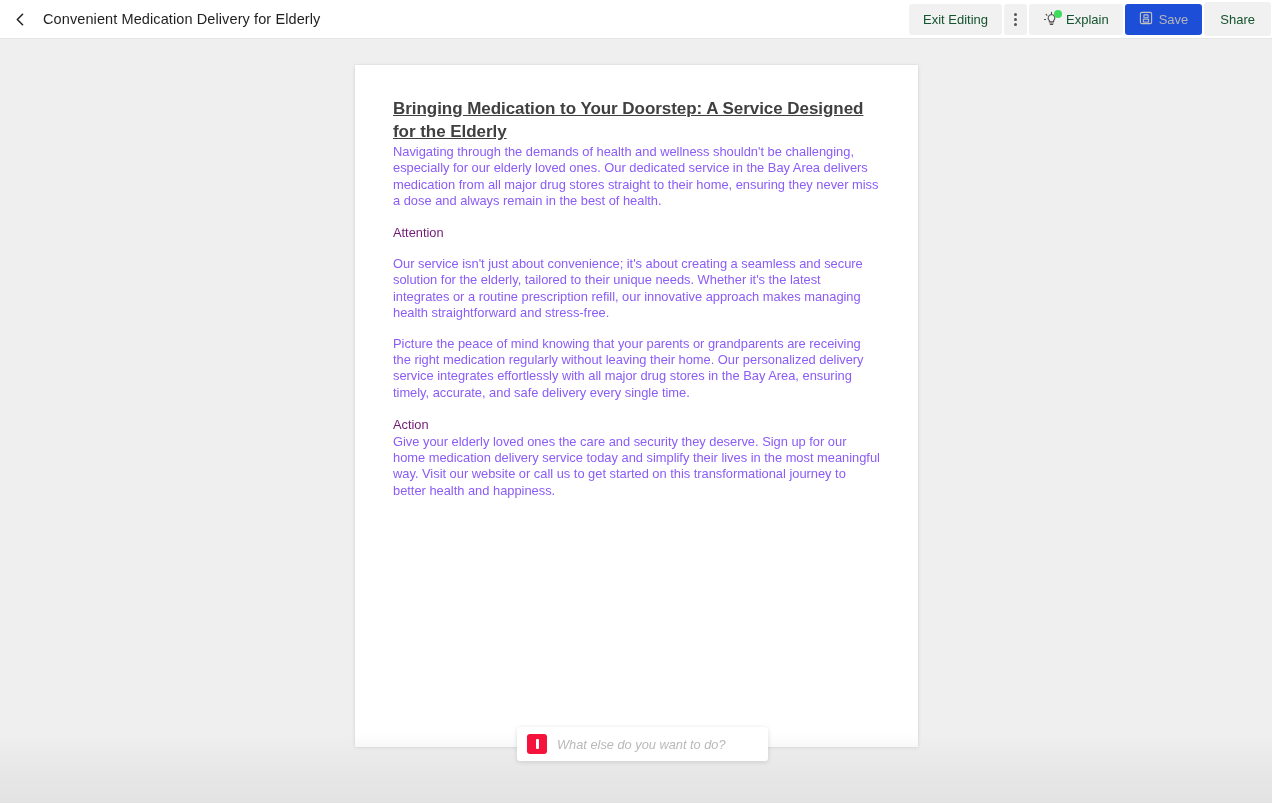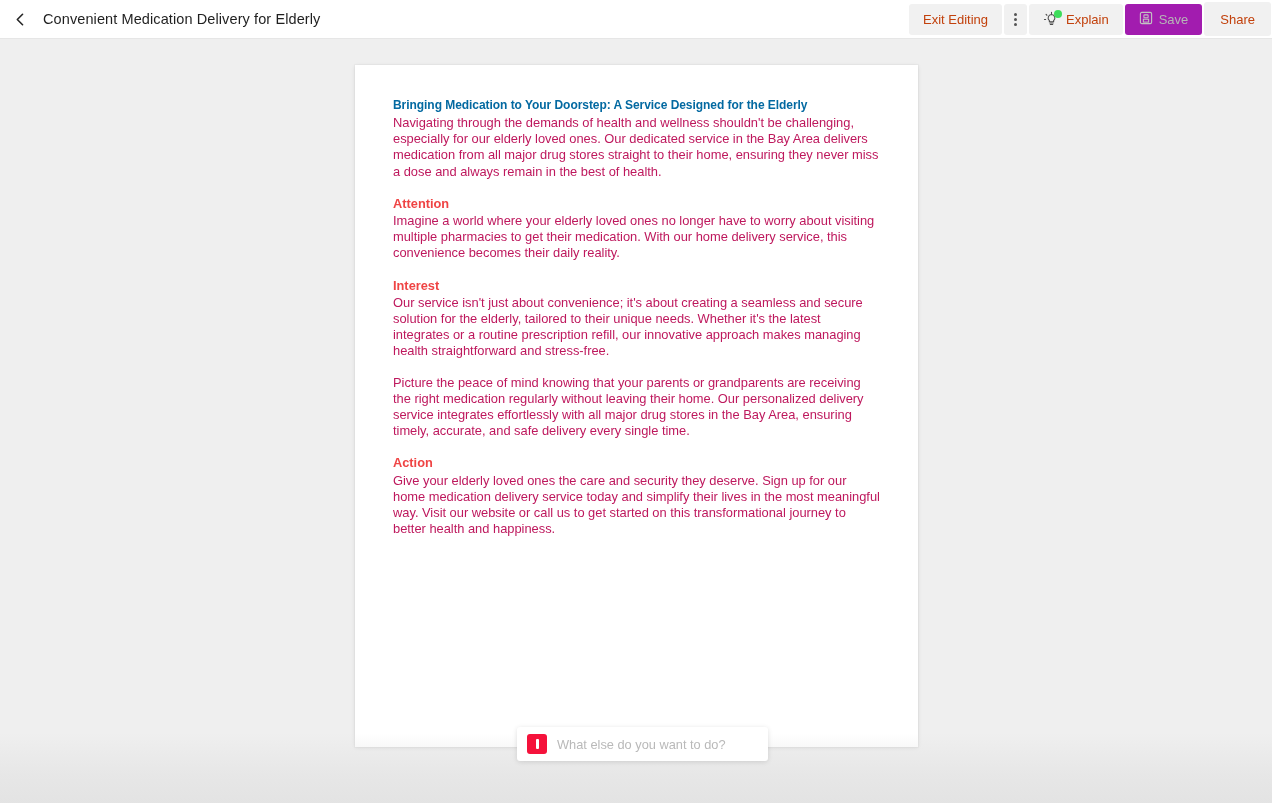--- a/index.html
+++ b/index.html
@@ -70,28 +70,28 @@
     gap: 6px;
     background: #f1f1f1;
     border: none;
     margin: 0 1px;
     padding: 0 14px;
     height: 31px;
     align-self: center;
     border-radius: 3px;
     font-family: "Liberation Sans", sans-serif;
     font-size: 13px;
-    color: #c2410c;
+    color: #14532d;
     cursor: pointer;
     white-space: nowrap;
   }
   .hbtn.kebab { padding: 0 10px; }
   .hbtn.disabled {
     color: #b6b6b6;
-    background: #a21caf;
+    background: #1d4ed8;
     cursor: default;
   }
   .hbtn.share { padding: 17px 16px; background: #f1f1f1; }
   .kebab-dots {
     display: flex;
     flex-direction: column;
     align-items: center;
     gap: 2px;
   }
   .kebab-dots i {
@@ -144,40 +144,41 @@
     top: 25px;
     width: 563px;
     height: 682px;
     background: #ffffff;
     box-shadow: 0 1px 4px rgba(0,0,0,0.10), 0 0 0 1px rgba(0,0,0,0.02);
   }
   .doc-inner {
     padding: 33px 38px 0 38px;
   }
   .doc-h1 {
-    font-size: 12px;
+    font-size: 17px;
     font-weight: bold;
-    color: #0369a1;
+    color: #404040;
     line-height: 1.33;
     margin: 0 0 1px 0;
     letter-spacing: -0.05px;
+    text-decoration: underline;
   }
   .sec {
     margin-top: 15px;
   }
   .sec-h {
     font-size: 12.8px;
-    font-weight: bold;
-    color: #ef4444;
+    font-weight: normal;
+    color: #701a75;
     line-height: 1.35;
     margin: 0 0 1px 0;
   }
   .para {
     font-size: 12.9px;
-    color: #be185d;
+    color: #8b5cf6;
     line-height: 1.255;
     margin: 0;
     letter-spacing: -0.02px;
   }
   .lead { margin-top: 1px; }
 
   
   .prompt-bar {
     position: absolute;
     left: 517px;
@@ -213,20 +214,21 @@
   }
   .prompt-input {
     border: none;
     outline: none;
     background: transparent;
     font-family: "Liberation Sans", sans-serif;
     font-size: 12.8px;
     color: #333;
     width: 100%;
     padding: 0;
+    font-style: italic;
   }
   .prompt-input::placeholder { color: #b9b9b9; }
 </style>
 </head>
 <body>
 
 <div class="app">
 
   <div class="header">
     <div class="back-btn">
@@ -281,25 +283,23 @@
   <div class="canvas">
 
     <div class="doc-page">
       <div class="doc-inner">
 
         <h1 class="doc-h1">Bringing Medication to Your Doorstep: A Service Designed for the Elderly</h1>
         <p class="para lead">Navigating through the demands of health and wellness shouldn't be challenging, especially for our elderly loved ones. Our dedicated service in the Bay Area delivers medication from all major drug stores straight to their home, ensuring they never miss a dose and always remain in the best of health.</p>
 
         <div class="sec">
           <div class="sec-h">Attention</div>
-          <p class="para">Imagine a world where your elderly loved ones no longer have to worry about visiting multiple pharmacies to get their medication. With our home delivery service, this convenience becomes their daily reality.</p>
         </div>
 
         <div class="sec">
-          <div class="sec-h">Interest</div>
           <p class="para">Our service isn't just about convenience; it's about creating a seamless and secure solution for the elderly, tailored to their unique needs. Whether it's the latest integrates or a routine prescription refill, our innovative approach makes managing health straightforward and stress-free.</p>
         </div>
 
         <div class="sec">
           <p class="para">Picture the peace of mind knowing that your parents or grandparents are receiving the right medication regularly without leaving their home. Our personalized delivery service integrates effortlessly with all major drug stores in the Bay Area, ensuring timely, accurate, and safe delivery every single time.</p>
         </div>
 
         <div class="sec">
           <div class="sec-h">Action</div>
           <p class="para">Give your elderly loved ones the care and security they deserve. Sign up for our home medication delivery service today and simplify their lives in the most meaningful way. Visit our website or call us to get started on this transformational journey to better health and happiness.</p>

